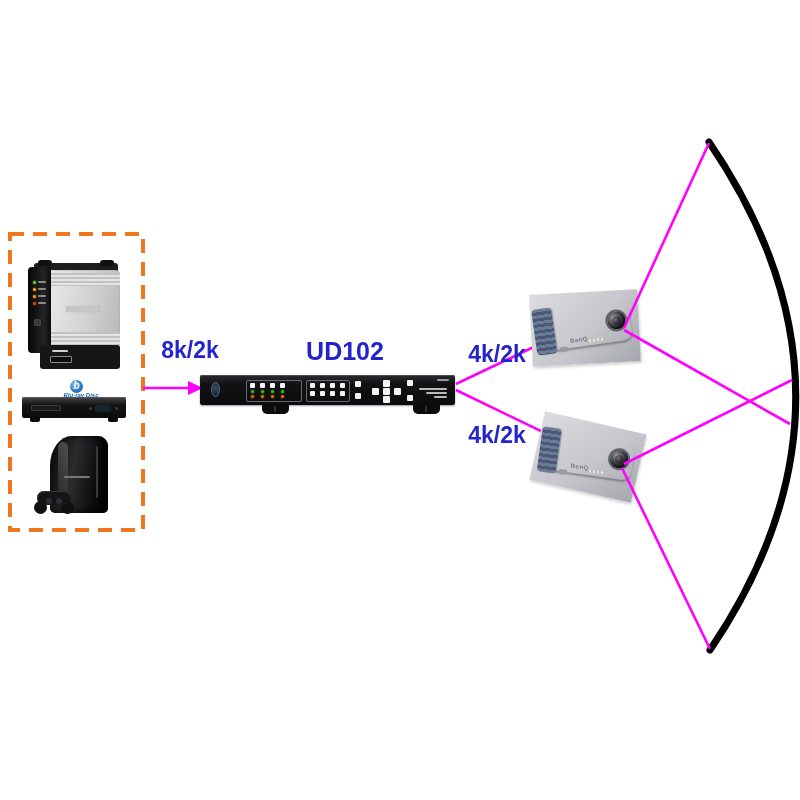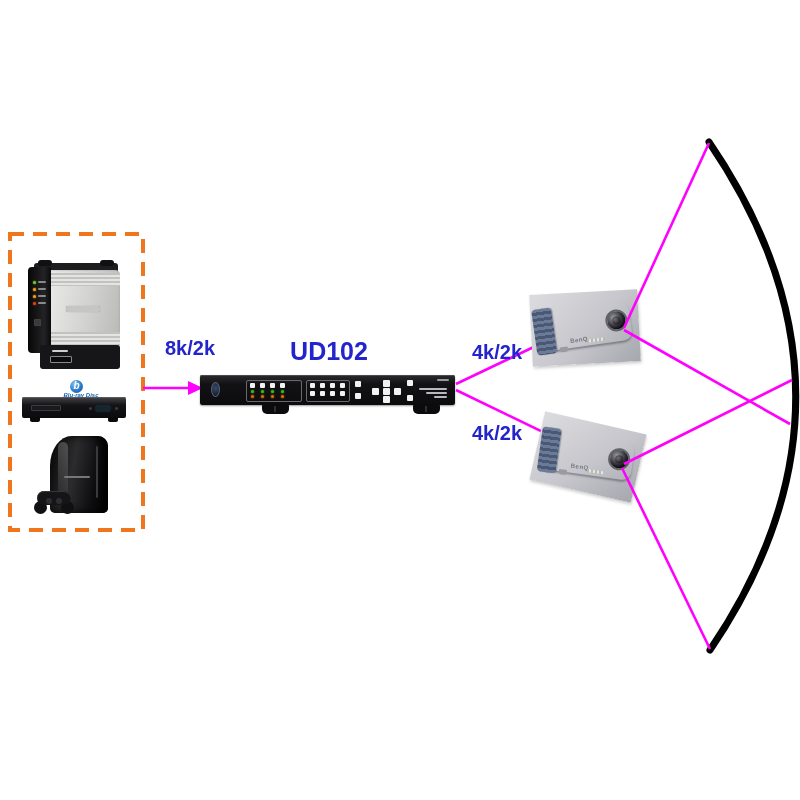--- a/index.html
+++ b/index.html
@@ -7,21 +7,21 @@
     --screen-stroke:#000000; --led-green:#33BB22; --led-amber:#E06A00;
   }
   *{margin:0;padding:0;box-sizing:border-box;}
   html,body{width:800px;height:800px;}
   body{position:relative;background:#ffffff;font-family:"Liberation Sans",sans-serif;overflow:hidden;}
   .layer{position:absolute;left:0;top:0;width:800px;height:800px;}
   #under-svg{z-index:1;} .devices{z-index:2;} #over-svg{z-index:3;pointer-events:none;} .labels{z-index:4;}
 
   
   .dlabel{position:absolute;transform:translateX(-50%);color:var(--label-text);
-    font-weight:bold;font-size:20px;letter-spacing:0px;white-space:nowrap;}
+    font-weight:bold;font-size:23px;letter-spacing:0px;white-space:nowrap;}
   .dlabel.big{font-size:25px;}
 
   
   .link-line{stroke:var(--link);stroke-width:2.6;fill:none;}
   .arrow-head{fill:var(--link);}
   .screen-arc{stroke:var(--screen-stroke);stroke-width:7;fill:none;stroke-linecap:round;}
   .dash-box{stroke:var(--source-box-border);stroke-width:4;fill:none;stroke-dasharray:14 9;}
 
   
   .hdd{position:absolute;left:28px;top:263px;width:92px;height:106px;}
@@ -269,16 +269,16 @@
 
 <svg id="over-svg" class="layer" viewBox="0 0 800 800">
   <line class="link-line" x1="624" y1="328" x2="709" y2="143"></line>
   <line class="link-line" x1="624" y1="330" x2="790" y2="424"></line>
   <line class="link-line" x1="624" y1="464" x2="792" y2="380"></line>
   <line class="link-line" x1="622" y1="468" x2="710" y2="649"></line>
 </svg>
 
 <div class="labels layer">
   <div class="dlabel" style="left:190px;top:337px;">8k/2k</div>
-  <div class="dlabel big" style="left:329px;top:337px;">UD102</div>
+  <div class="dlabel big" style="left:345px;top:337px;">UD102</div>
   <div class="dlabel" style="left:497px;top:341px;">4k/2k</div>
   <div class="dlabel" style="left:497px;top:422px;">4k/2k</div>
 </div>
 
 </body></html>

